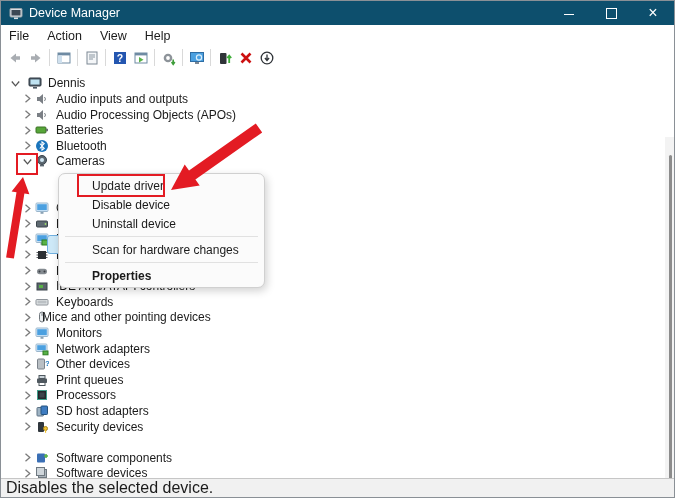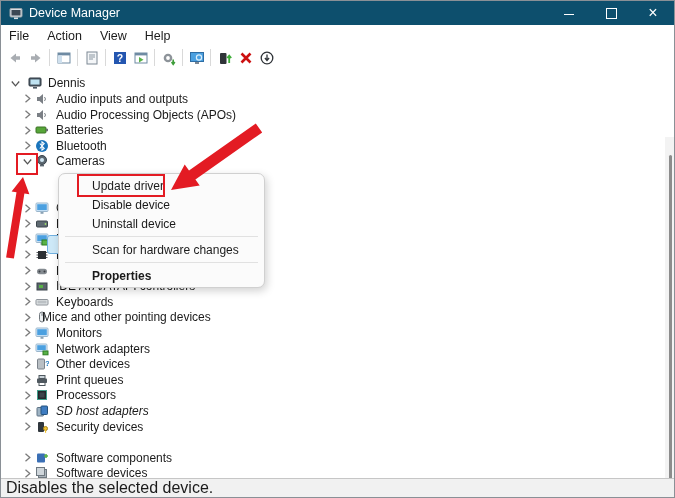--- a/index.html
+++ b/index.html
@@ -361,21 +361,21 @@
         <span class="tlabel" style="left: 55px;">Processors</span>
       </div>
       <div class="trow" style="top: 333.9px;">
         <span class="chev" style="left: 20px;"><svg width="13" height="13" viewBox="0 0 13 13">
             <polyline points="4.5,2.8 8.8,6.5 4.5,10.2" stroke="#7a7a7a" stroke-width="1.3" fill="none"></polyline>
           </svg></span>
         <span class="ticon" style="left: 34px;"><svg width="14" height="14" viewBox="0 0 14 14">
             <rect x="2" y="3.5" width="6.5" height="8.5" rx="0.8" fill="#9fb4c4" stroke="#5e7385"></rect>
             <rect x="6" y="2" width="6.5" height="8.5" rx="0.8" fill="#3e7cc1" stroke="#23527e"></rect>
           </svg></span>
-        <span class="tlabel" style="left: 55px; font-style: italic;">SD host adapters</span>
+        <span class="tlabel" style="left: 55px;">SD host adapters</span>
       </div>
       <div class="trow" style="top: 349.5px;">
         <span class="chev" style="left: 20px;"><svg width="13" height="13" viewBox="0 0 13 13">
             <polyline points="4.5,2.8 8.8,6.5 4.5,10.2" stroke="#7a7a7a" stroke-width="1.3" fill="none"></polyline>
           </svg></span>
         <span class="ticon" style="left: 34px;"><svg width="14" height="14" viewBox="0 0 14 14">
             <rect x="3" y="2" width="6" height="10" rx="1" fill="#30373d"></rect>
             <circle cx="10.5" cy="8.5" r="2" fill="#f2c230" stroke="#a8861d"></circle>
             <rect x="10" y="10.2" width="1.1" height="2.6" fill="#f2c230"></rect>
           </svg></span>

